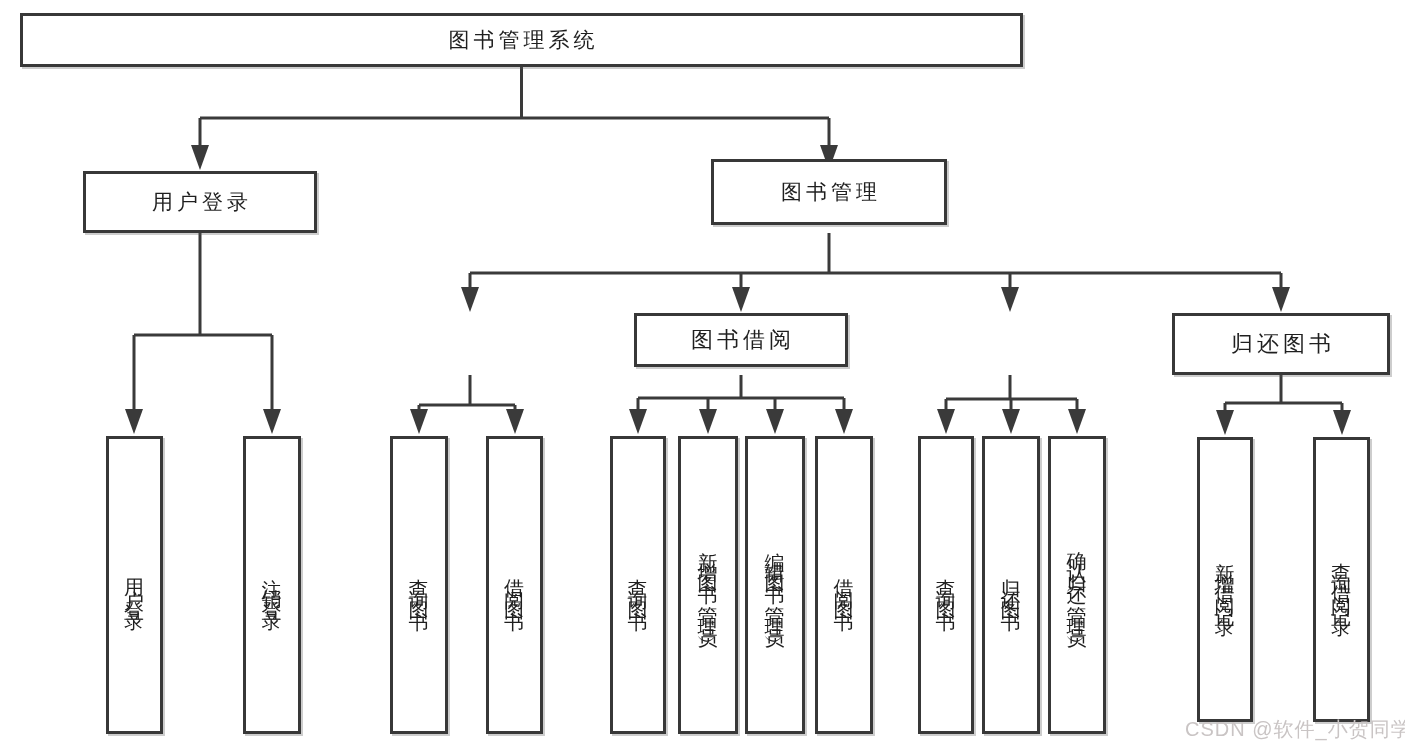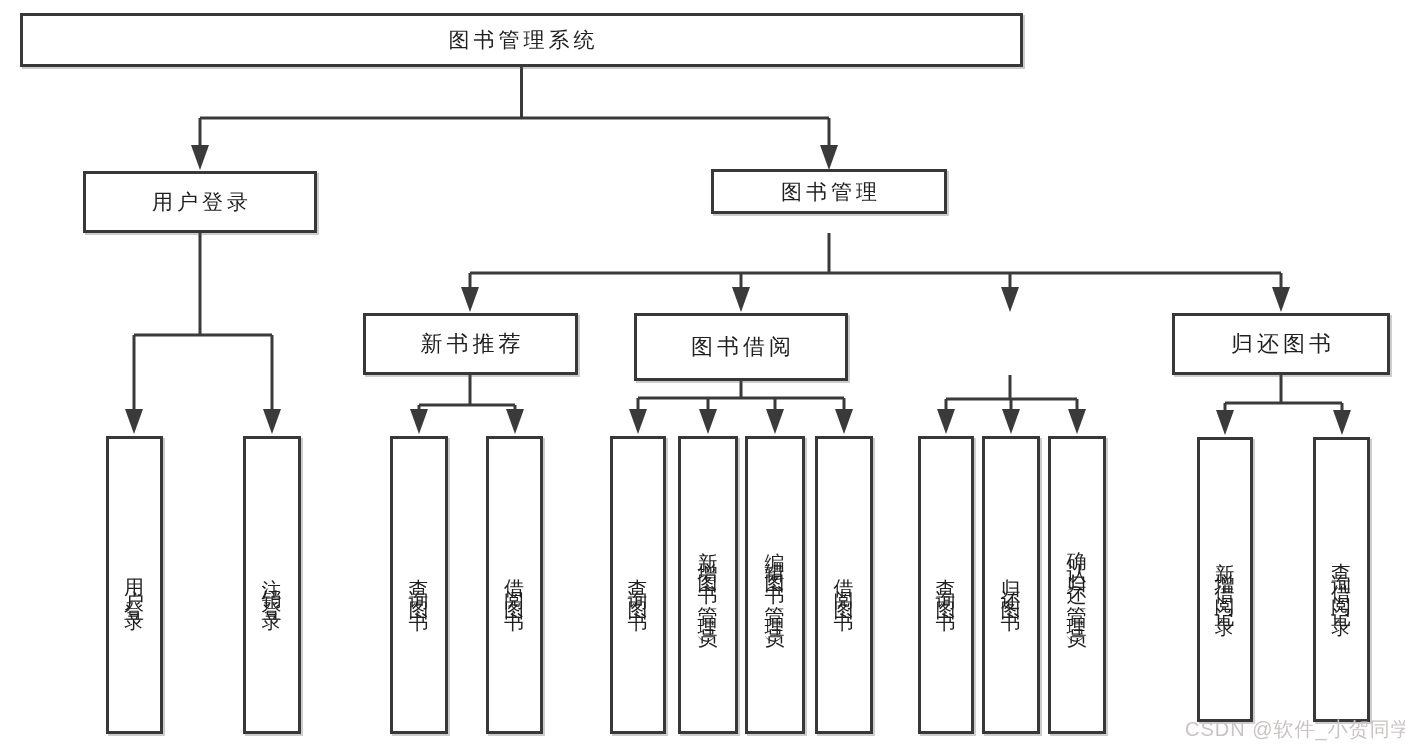--- a/index.html
+++ b/index.html
@@ -118,28 +118,25 @@
     </g>
   </svg>
 
   <div class="node hbox" style="left:20px; top:13px; width:1003px; height:54px;">
     <span class="label">图书管理系统</span>
   </div>
 
   <div class="node hbox" style="left:83px; top:171px; width:234px; height:62px;">
     <span class="label">用户登录</span>
   </div>
-  <div class="node hbox" style="left:711px; top:169px; width:236px; height:45px;">
+  <div class="node hbox" style="left:711px; top:159px; width:236px; height:66px;">
     <span class="label">图书管理</span>
   </div>
 
-  <div class="node hbox l3" style="left:363px; top:313px; width:215px; height:62px;">
-    <span class="label">新书推荐</span>
-  </div>
-  <div class="node hbox l3" style="left:634px; top:313px; width:214px; height:68px;">
+  <div class="node hbox l3" style="left:634px; top:313px; width:214px; height:54px;">
     <span class="label">图书借阅</span>
   </div>
   <div class="node hbox l3" style="left:1172px; top:313px; width:218px; height:62px;">
     <span class="label">归还图书</span>
   </div>
 
   <div class="node vbox" style="left:106px; top:436px; width:57px; height:298px;">
     <span class="label">用户登录</span>
   </div>
   <div class="node vbox" style="left:243px; top:436px; width:58px; height:298px;">

